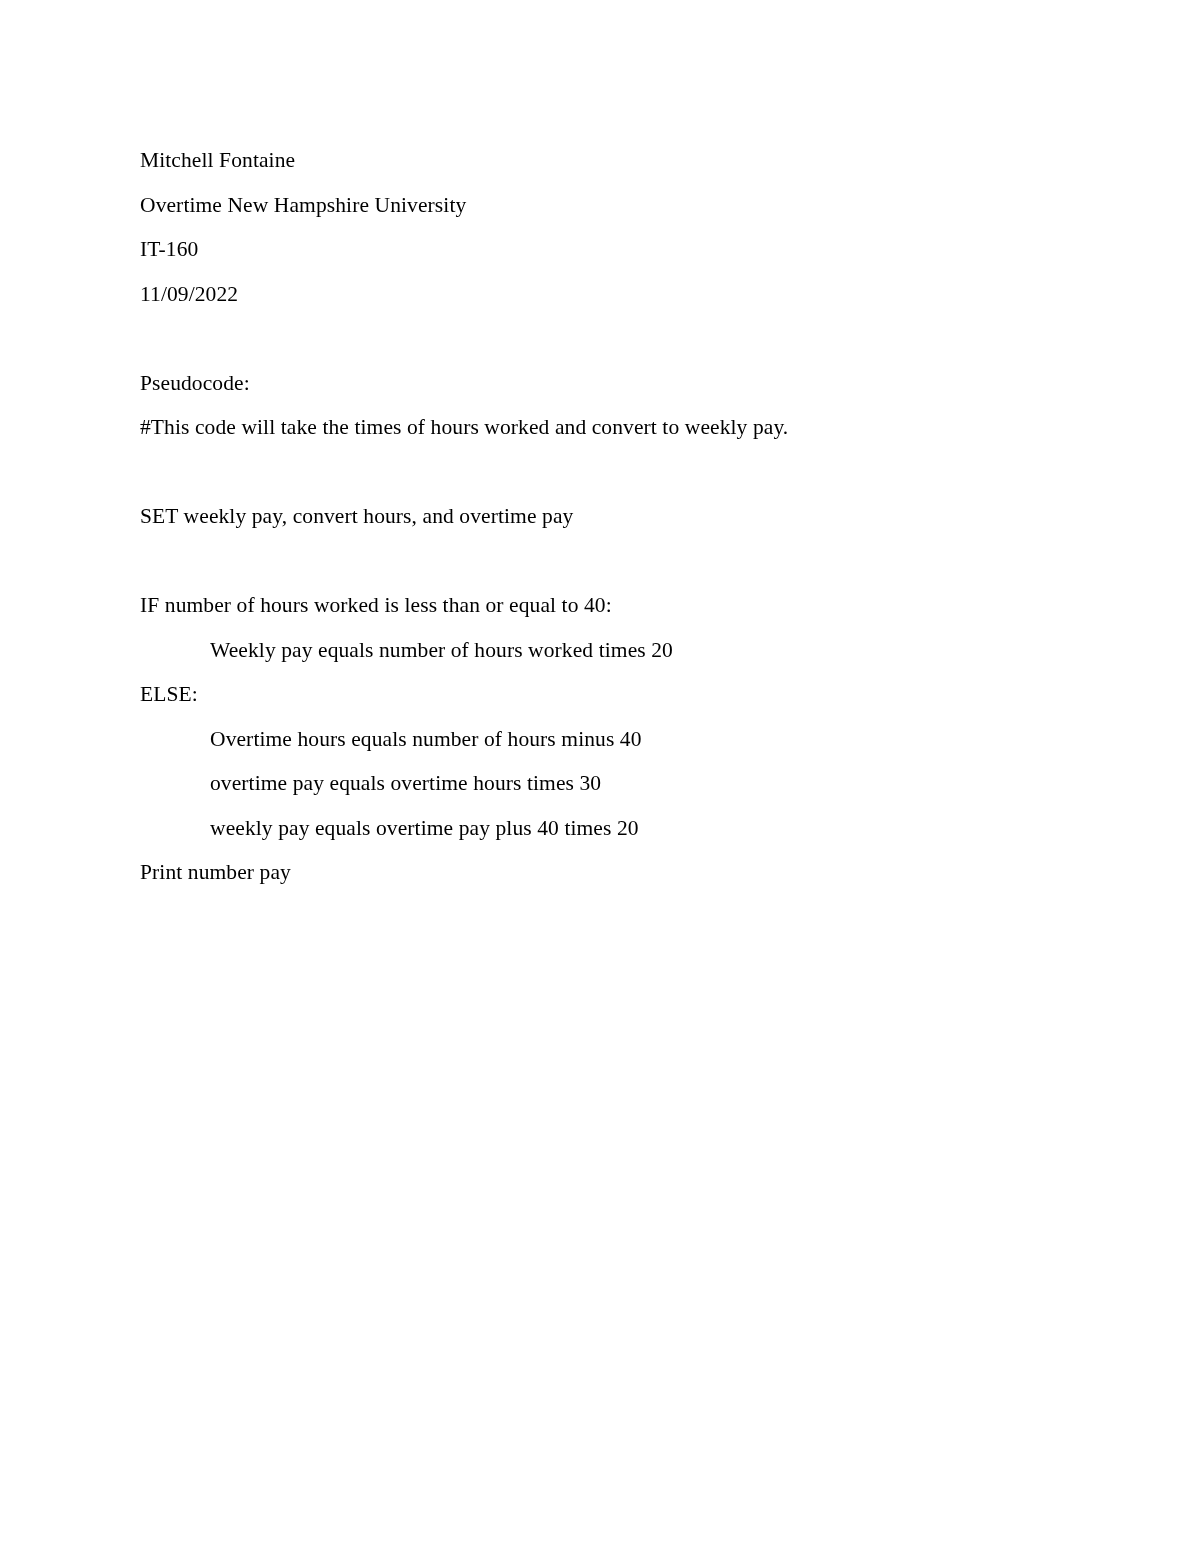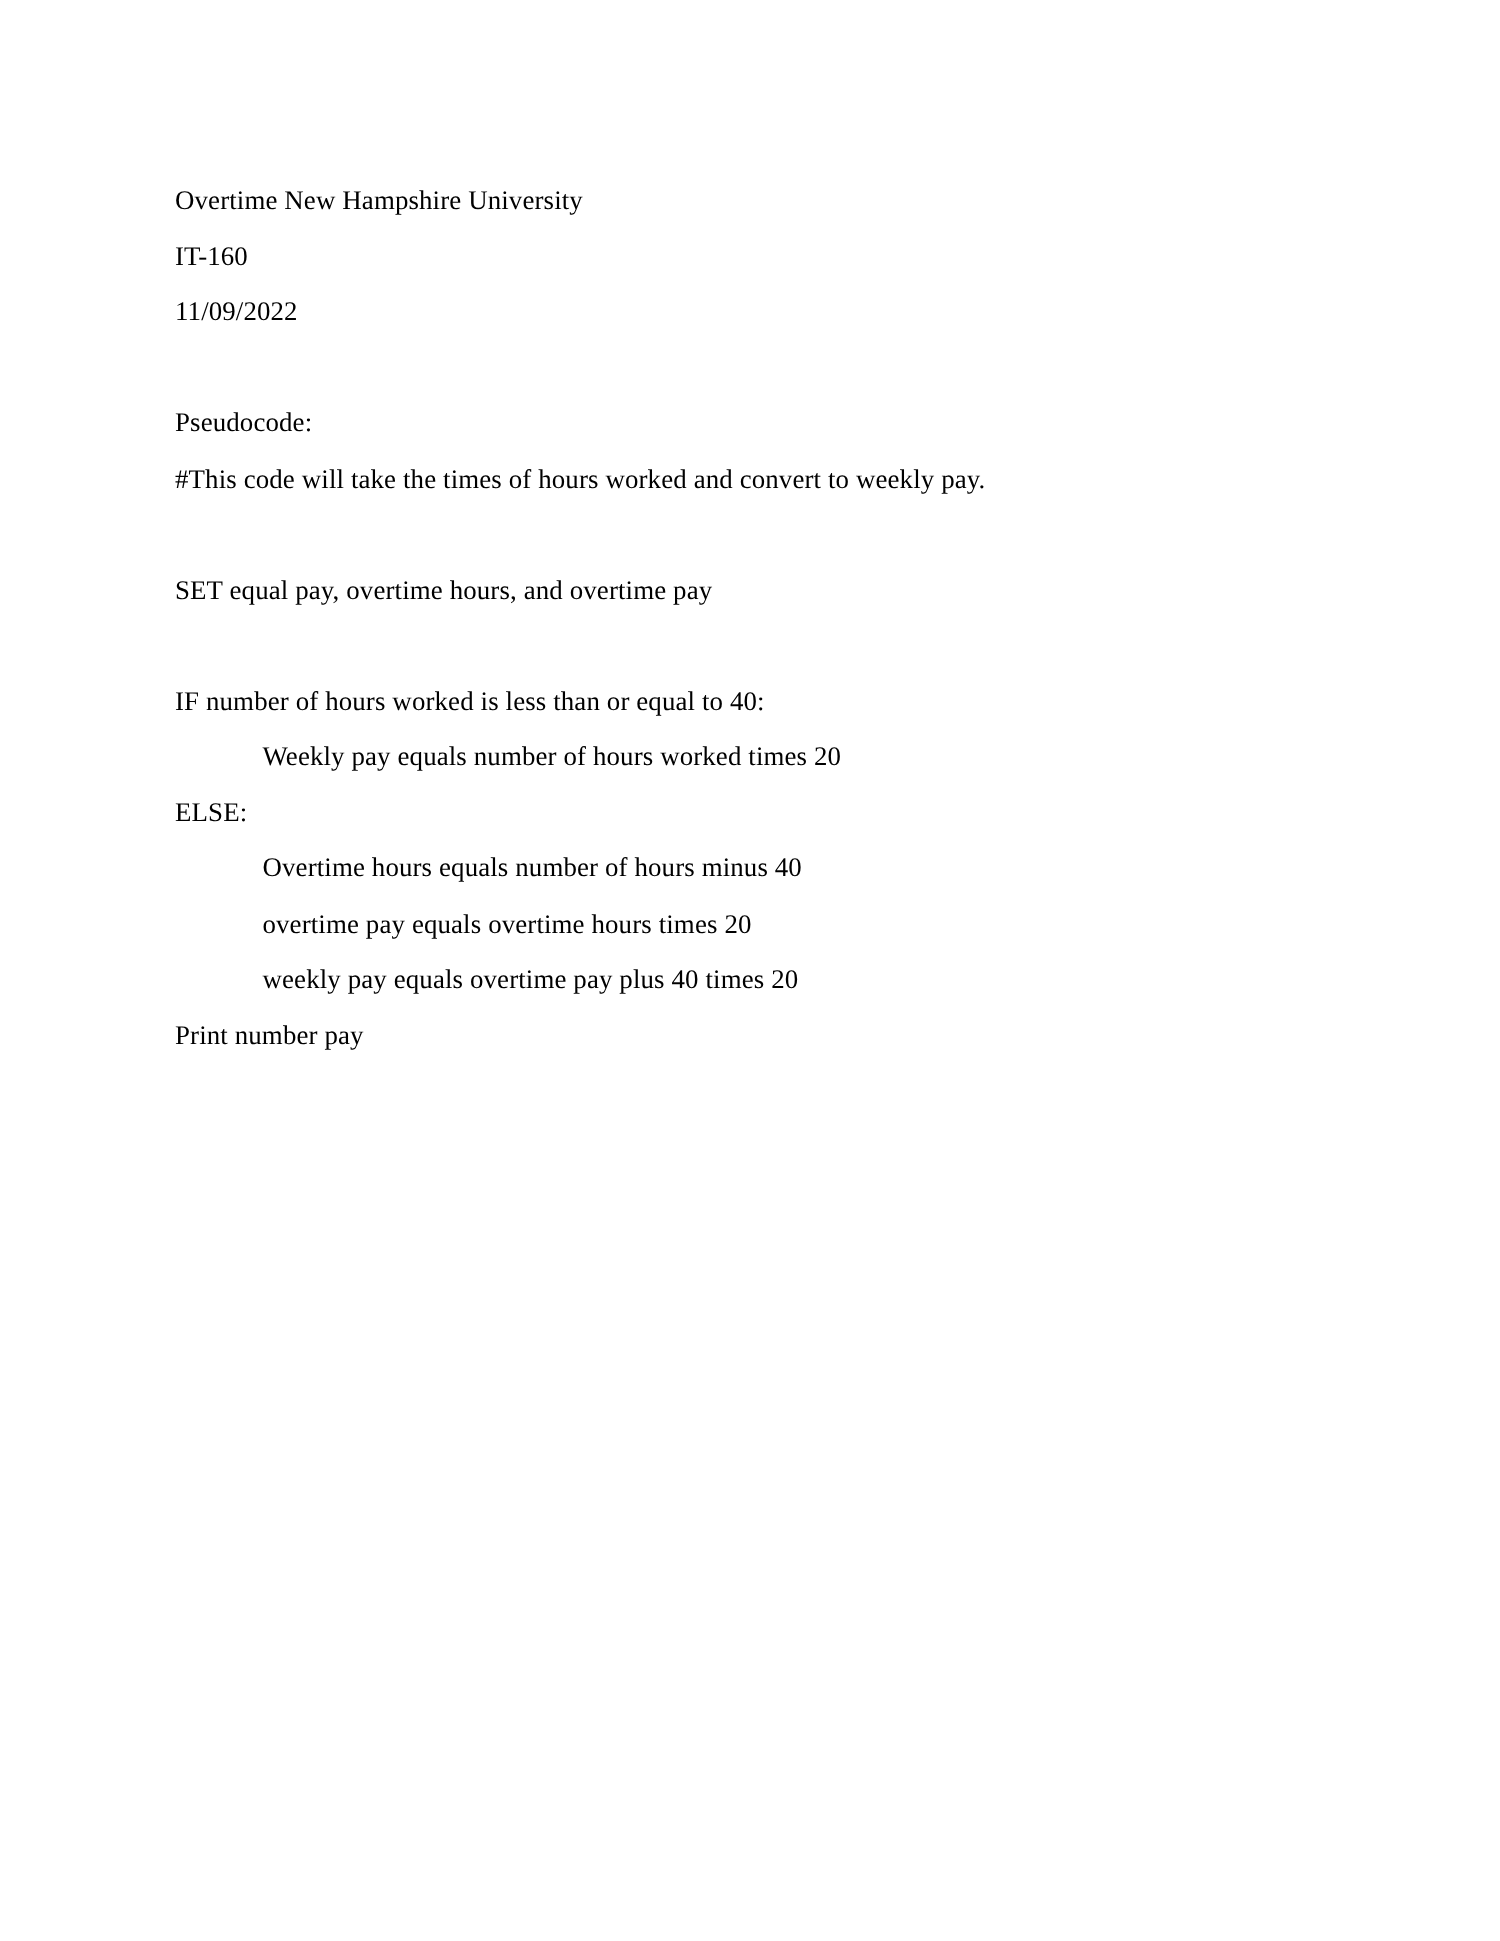--- a/index.html
+++ b/index.html
@@ -41,37 +41,38 @@
   .indent {
     padding-left: 70px;
   }
 </style>
 </head>
 <body>
 
 <div class="page">
   <div class="doc-body">
 
+    <span class="line">Mitchell Fontaine</span>
     <span class="line">Overtime New Hampshire University</span>
     <span class="line">IT-160</span>
     <span class="line">11/09/2022</span>
 
     <span class="line blank"></span>
 
     <span class="line">Pseudocode:</span>
     <span class="line">#This code will take the times of hours worked and convert to weekly pay.</span>
 
     <span class="line blank"></span>
 
-    <span class="line">SET equal pay, overtime hours, and overtime pay</span>
+    <span class="line">SET weekly pay, convert hours, and overtime pay</span>
 
     <span class="line blank"></span>
 
     <span class="line">IF number of hours worked is less than or equal to 40:</span>
     <span class="line indent">Weekly pay equals number of hours worked times 20</span>
     <span class="line">ELSE:</span>
     <span class="line indent">Overtime hours equals number of hours minus 40</span>
-    <span class="line indent">overtime pay equals overtime hours times 20</span>
+    <span class="line indent">overtime pay equals overtime hours times 30</span>
     <span class="line indent">weekly pay equals overtime pay plus 40 times 20</span>
     <span class="line">Print number pay</span>
 
   </div>
 </div>
 
 </body></html>

